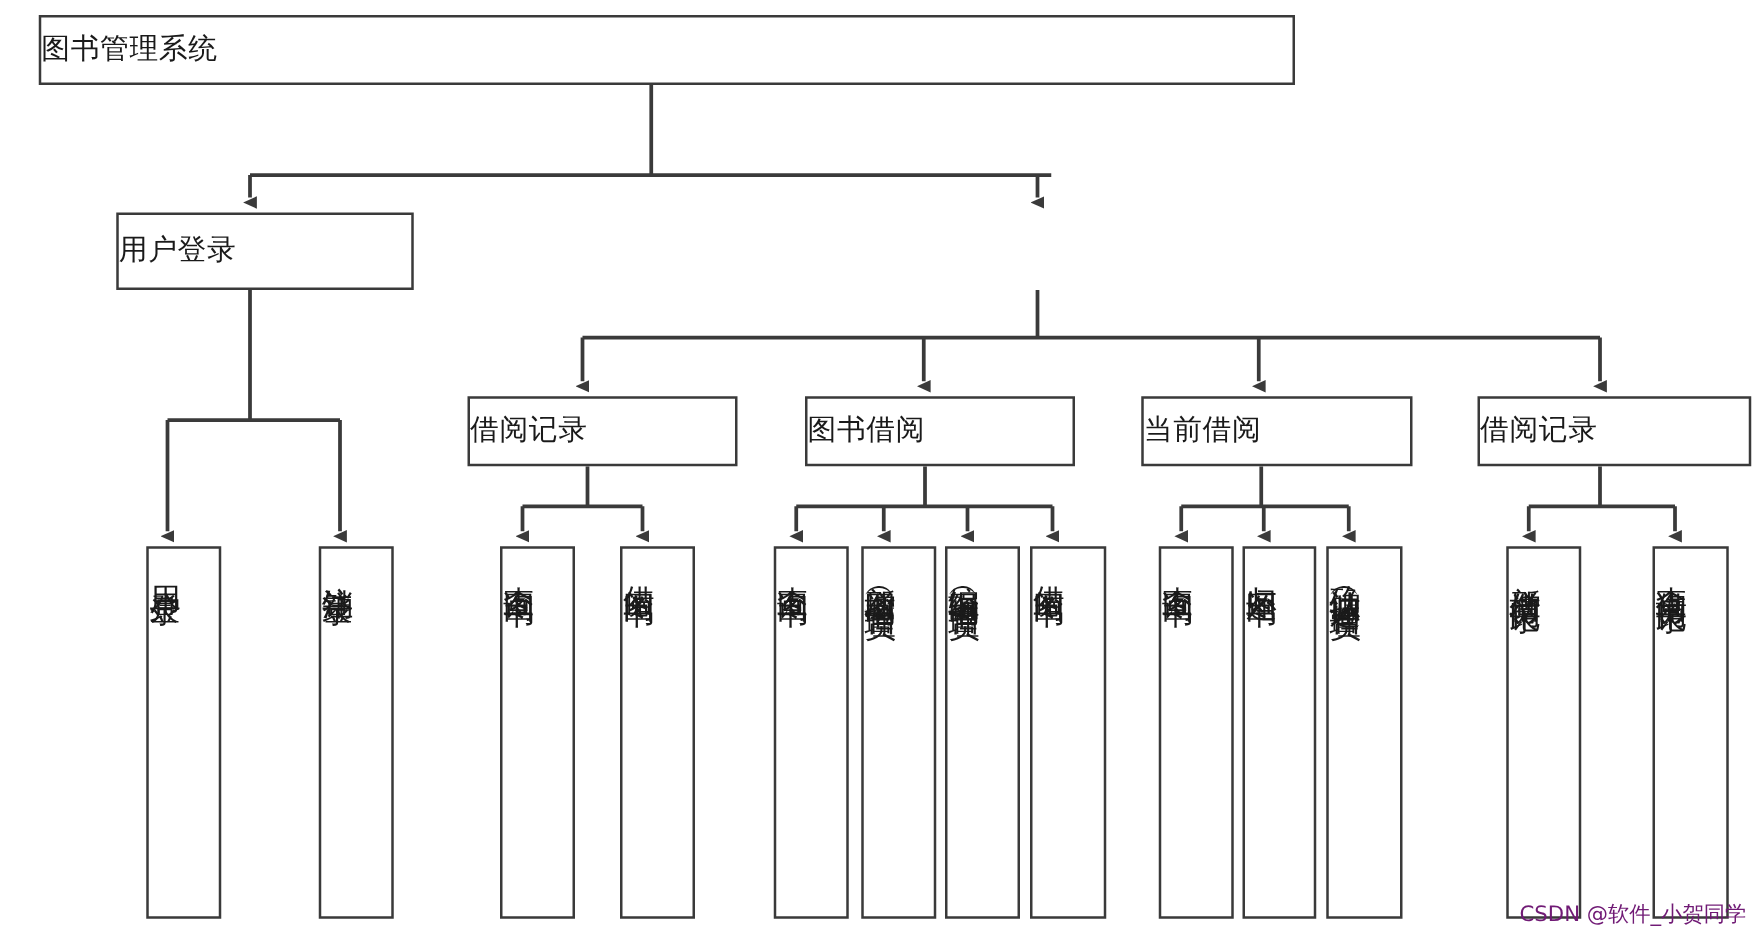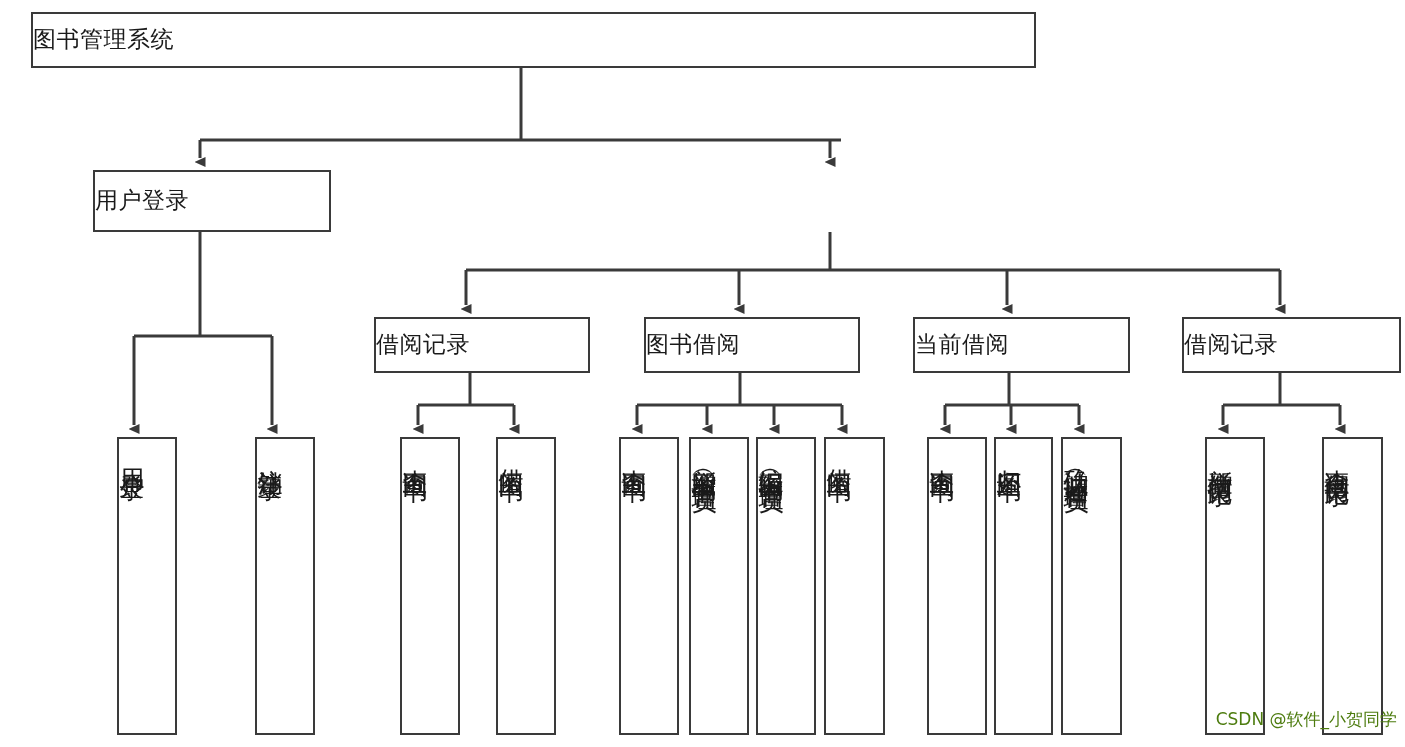--- a/index.html
+++ b/index.html
@@ -56,23 +56,23 @@
     writing-mode: vertical-rl;
     text-orientation: upright;
     font-size: 25px;
     line-height: 1.02;
     letter-spacing: 3px;
     white-space: nowrap;
   }
   .watermark {
     position: absolute;
     right: 8px;
-    bottom: 16px;
+    bottom: 4px;
     font-size: 17px;
-    color: #4d7c0f;
+    color: #701a75;
     font-family: "DejaVu Sans", "Liberation Sans", sans-serif;
     white-space: nowrap;
     user-select: none;
   }
 </style>
 </head>
 <body>
 
 <div id="diagram-root">
 

